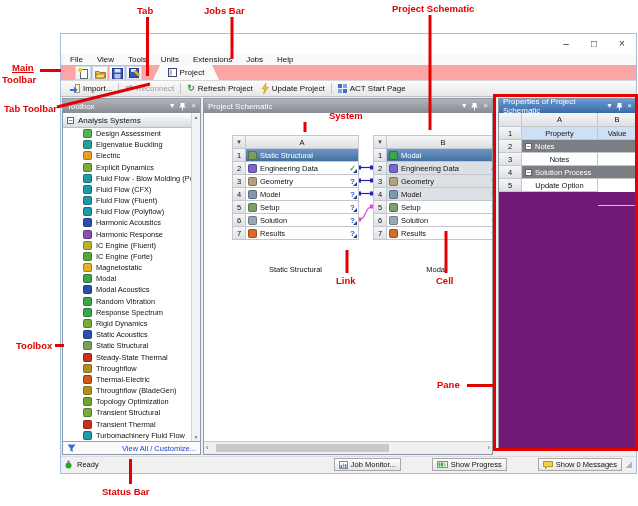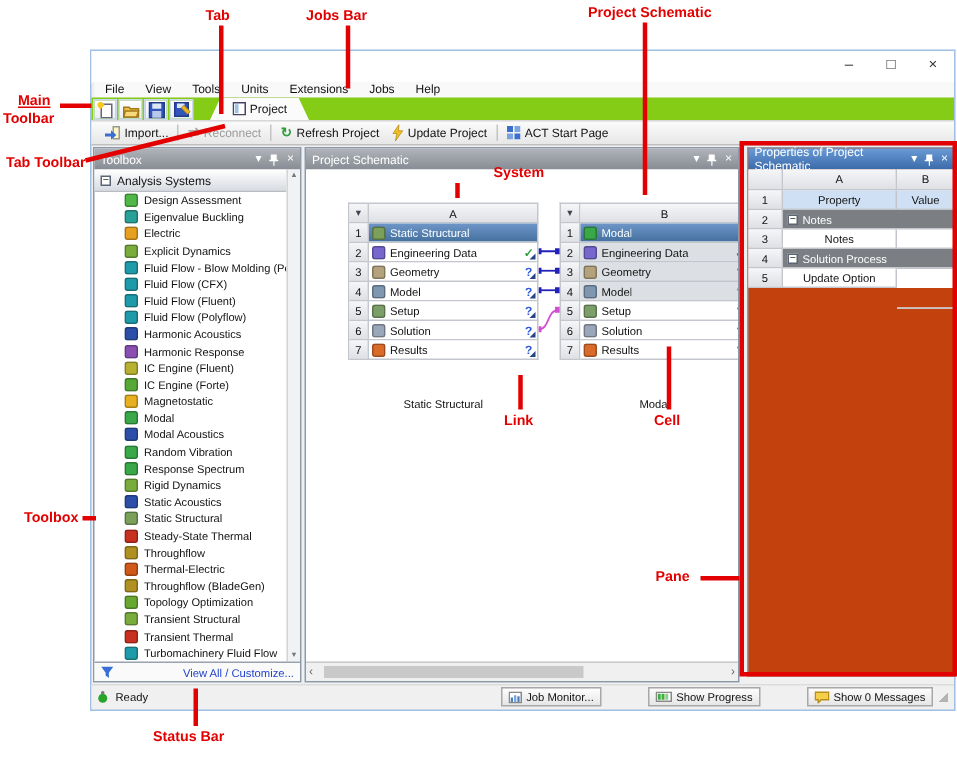--- a/index.html
+++ b/index.html
@@ -7,39 +7,39 @@
        font-family:"Liberation Sans",sans-serif;color:#111;}
   
   .win{position:absolute;left:60px;top:33px;width:577px;height:441px;background:#f0f0f0;
        border:1px solid #9ec1e4;box-sizing:border-box;}
   .titlebar{position:absolute;left:0;top:0;right:0;height:21px;background:#fff;border-bottom:1px solid #ececec;}
   .win-controls{position:absolute;right:8px;top:4px;display:flex;gap:16px;font-size:10px;color:#333;line-height:12px;}
   .win-controls span{width:12px;text-align:center;cursor:default;}
   .menubar{position:absolute;left:2px;top:21px;right:0;height:10px;background:#f9f9f9;
            display:flex;font-size:8px;line-height:10px;border-bottom:1px solid #ededed;}
   .menu-item{padding:0 7px;white-space:nowrap;}
-  .maintoolbar{position:absolute;left:0;top:31px;right:0;height:15px;background:#84cc16;display:flex;align-items:flex-end;}
+  .maintoolbar{position:absolute;left:0;top:31px;right:0;height:15px;background:#fca5a5;display:flex;align-items:flex-end;padding-left:13px;}
   .tool-ico{width:16px;height:14px;display:flex;align-items:center;justify-content:center;
             border:1px solid #cdd8ea;background:linear-gradient(#fefefe,#e9eef6);margin-left:1px;box-sizing:border-box;}
   .proj-tab{position:relative;margin-left:11px;width:66px;height:15px;}
   .proj-tab .shape{position:absolute;inset:0;background:#fbfbfb;
         clip-path:polygon(7px 0,59px 0,66px 15px,0 15px);filter:drop-shadow(0 0 1px #777);}
   .proj-tab .lbl{position:relative;display:flex;align-items:center;justify-content:center;gap:3px;height:100%;font-size:8px;}
   .tabtoolbar{position:absolute;left:0;top:46px;right:0;height:17px;box-sizing:border-box;
       background:linear-gradient(#fbfbfb,#e7e7e7);border-top:1px solid #d8d8d8;border-bottom:1px solid #bfbfbf;
       display:flex;align-items:center;font-size:8px;padding-left:5px;}
   .tbtn{display:flex;align-items:center;gap:3px;padding:1px 4px;white-space:nowrap;}
   .tbtn.disabled{color:#9b9b9b;}
   .sep{width:1px;height:11px;background:#c4c4c4;margin:0 2px;}
   .glyph-ico{font-size:9px;line-height:9px;font-weight:bold;}
   
   .pane{position:absolute;border:1px solid #8d99a8;background:#fff;box-sizing:border-box;}
   .pane-toolbox{left:1px;top:64px;width:139px;height:357px;}
   .pane-schem{left:142px;top:64px;width:290px;height:357px;}
-  .pane-props{left:437px;top:64px;width:139px;height:353px;background:#c2410c;}
+  .pane-props{left:437px;top:64px;width:139px;height:353px;background:#701a75;}
   .phead{height:14px;background:linear-gradient(#b0b4ba,#878b93);color:#fff;font-size:8px;
          display:flex;align-items:center;padding:0 4px;box-sizing:border-box;gap:5px;}
   .phead .sp{flex:1;}
   .phead .hico{font-size:8px;line-height:8px;cursor:default;}
   .phead.blue{background:linear-gradient(#6b9bd6,#3a6aa8);}
   
   .tbx-group{position:absolute;left:0;top:14px;right:9px;height:15px;box-sizing:border-box;
       background:linear-gradient(#ffffff,#d7dbe1);border-bottom:1px solid #b9bdc3;
       display:flex;align-items:center;gap:4px;padding:0 4px;font-size:8px;}
   .gbox{width:7px;height:7px;box-sizing:border-box;background:#fff;border:1px solid #5a6472;

